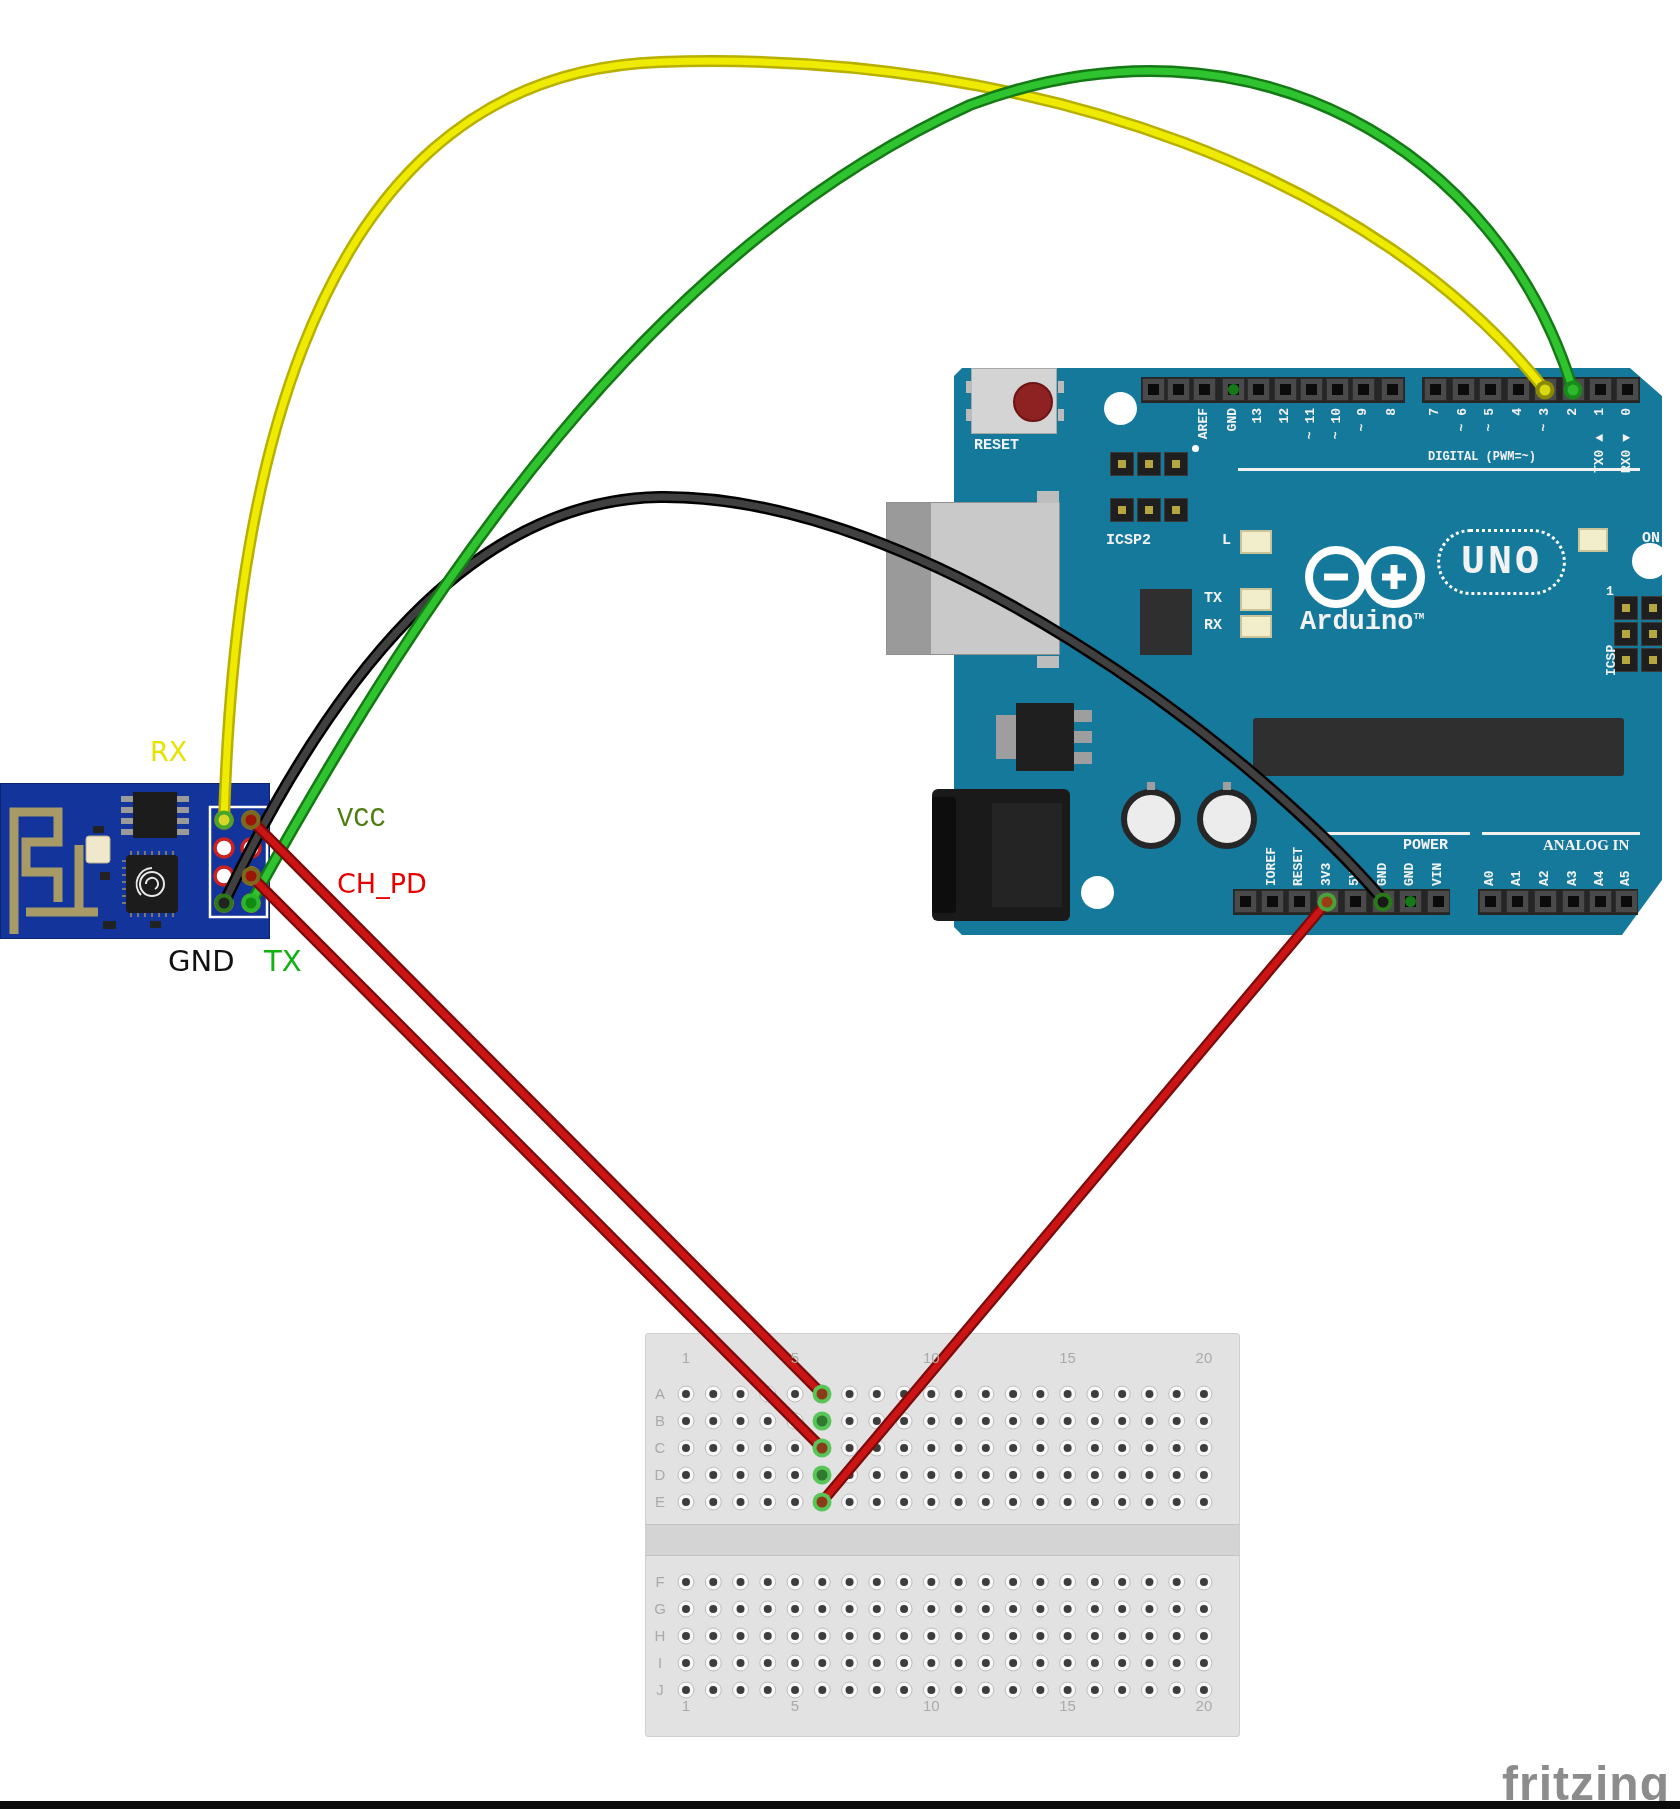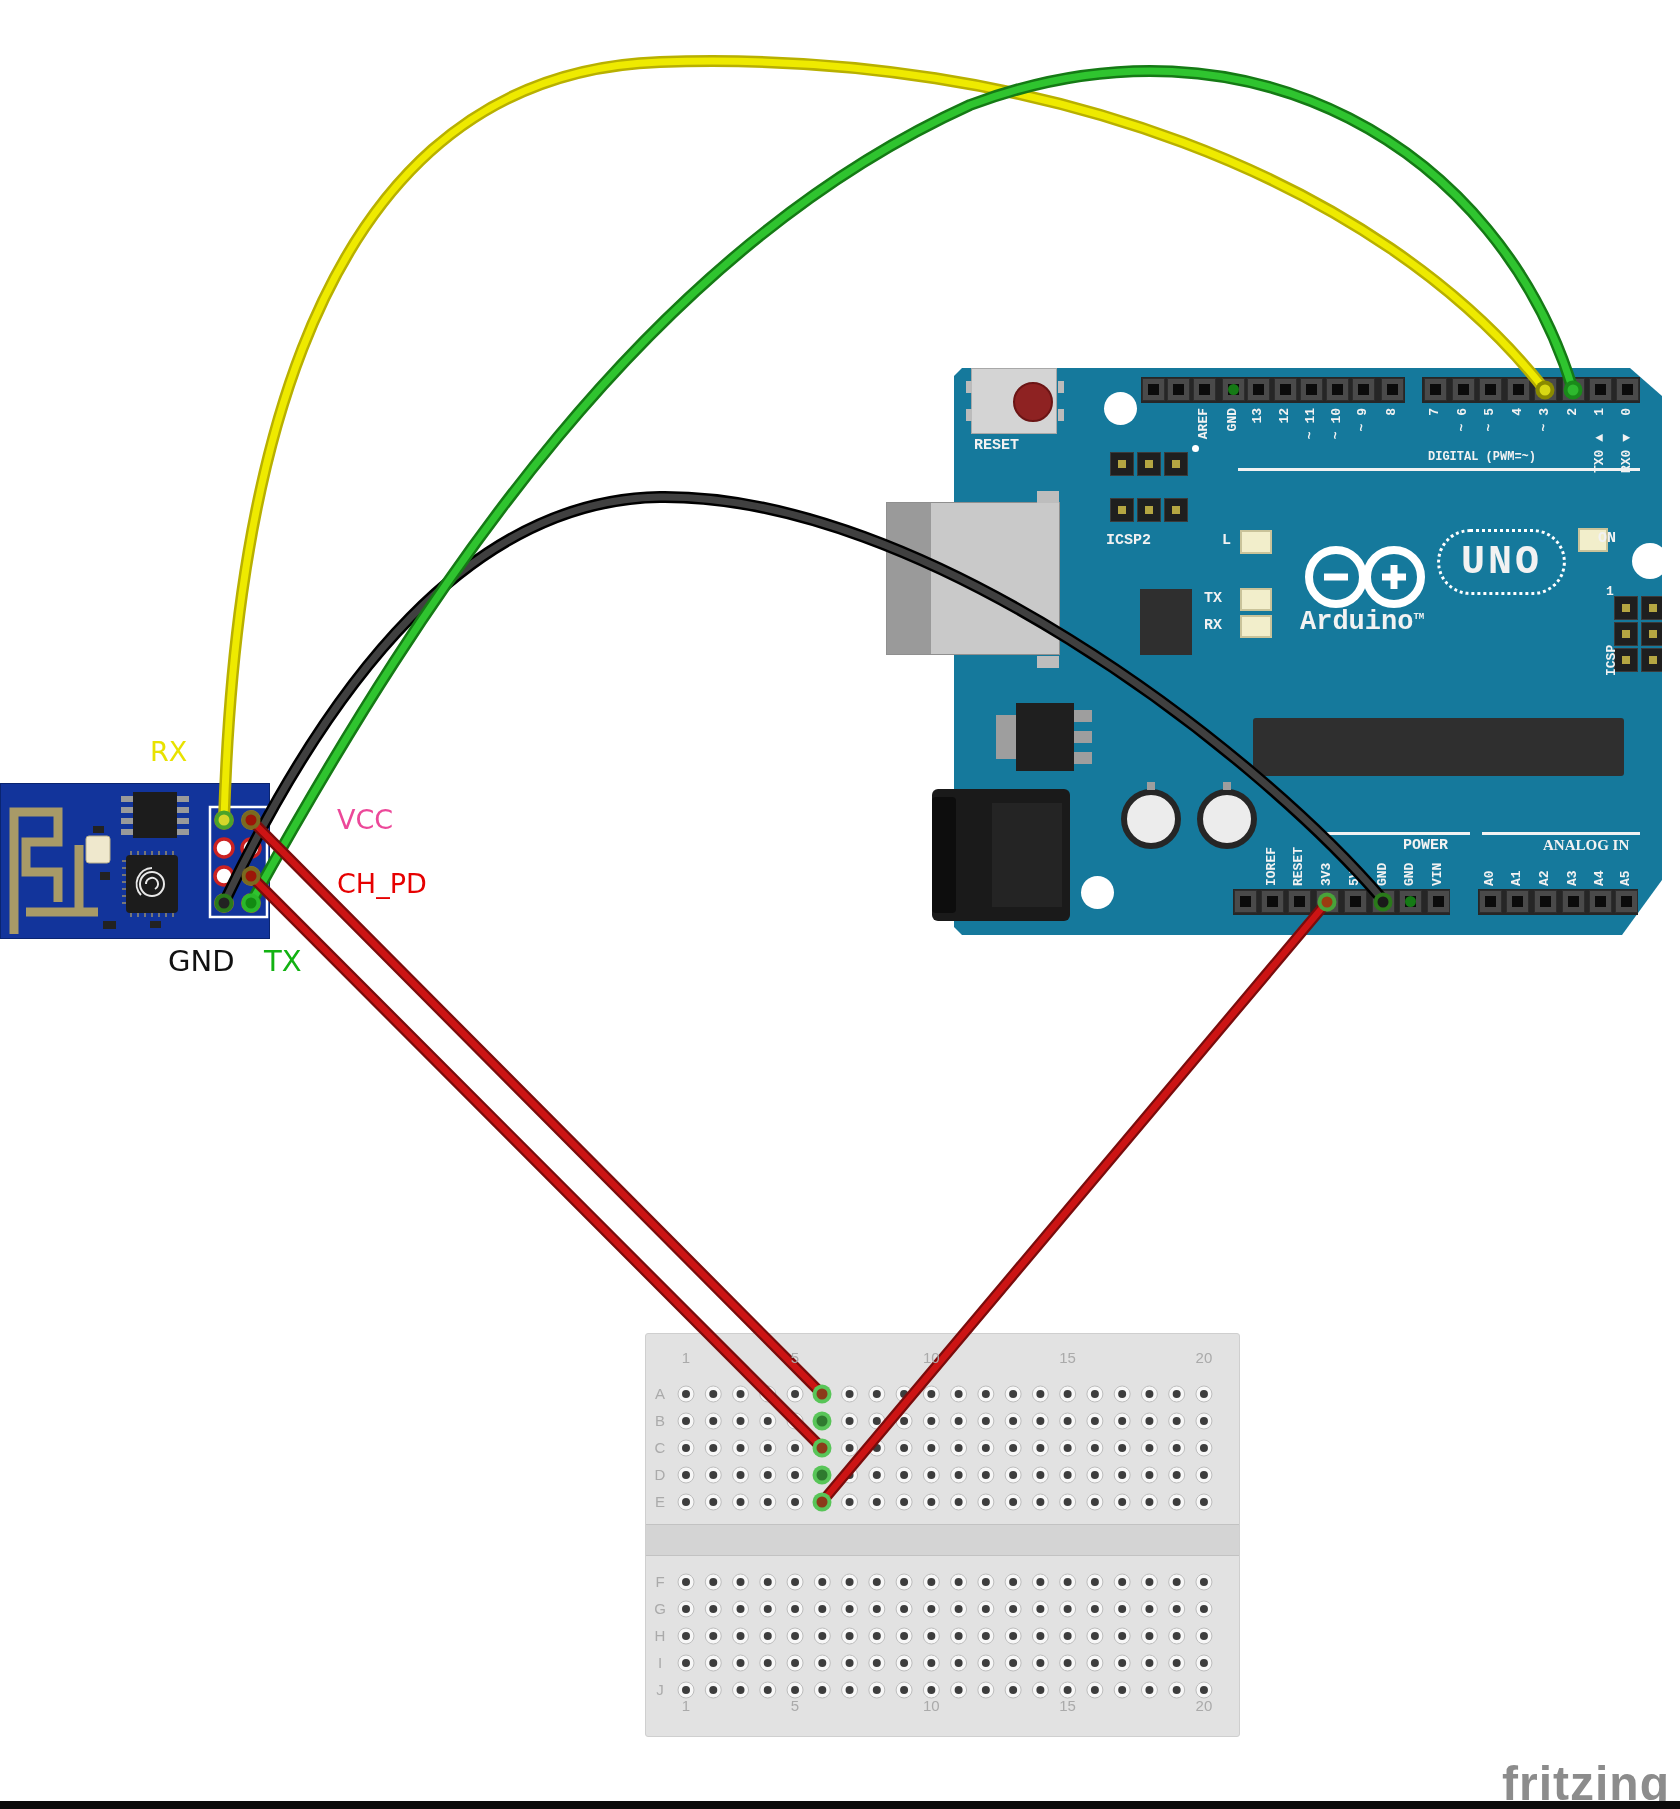--- a/index.html
+++ b/index.html
@@ -507,21 +507,21 @@
     <div class="board-text" style="left:346px;top:239px;font-size:27px;">
       <span>Arduino</span><sup style="font-size:9px;">TM</sup>
     </div>
 
     <div class="abs" style="left:483px;top:161px;width:129px;height:66px;border:3px dotted #fff;border-radius:36px;box-sizing:border-box;
                 display:flex;align-items:center;justify-content:center;">
       <span class="board-text" style="position:static;font-size:40px;letter-spacing:3px;">UNO</span>
     </div>
 
     <div class="led" style="left:624px;top:160px;width:26px;height:20px;"></div>
-    <div class="board-text" style="left:644px;top:162px;font-size:15px;">ON</div>
+    <div class="board-text" style="left:688px;top:162px;font-size:15px;">ON</div>
 
     <div id="icsp">
         <div class="icsp-pin" style="position: absolute; left: 660px; top: 228px;">
           <div class="tan" style=""></div>
         </div>
         <div class="icsp-pin" style="position: absolute; left: 687px; top: 228px;">
           <div class="tan" style=""></div>
         </div>
         <div class="icsp-pin" style="position: absolute; left: 660px; top: 254px;">
           <div class="tan" style=""></div>
@@ -805,21 +805,21 @@
         <circle cx="822" cy="1448" r="9.5" fill="#58c558"></circle>
         <circle cx="822" cy="1448" r="5.5" fill="#8b3a1a"></circle>
         <circle cx="822" cy="1475" r="9.5" fill="#58c558"></circle>
         <circle cx="822" cy="1475" r="5.5" fill="#2f7a2f"></circle>
         <circle cx="822" cy="1502" r="9.5" fill="#58c558"></circle>
         <circle cx="822" cy="1502" r="5.5" fill="#8b3a1a"></circle>
       </g>
   </svg>
 
   <div class="wire-label" style="left:150px;top:736px;font-size:27px;color:#e8e200;">RX</div>
-  <div class="wire-label" style="left:337px;top:804px;font-size:27px;color:#ec4899;">VCC</div>
+  <div class="wire-label" style="left:337px;top:804px;font-size:27px;color:#4d7c0f;font-family:Liberation Mono, monospace;">VCC</div>
   <div class="wire-label" style="left:337px;top:868px;font-size:27px;color:#e60000;">CH_PD</div>
   <div class="wire-label" style="left:168px;top:944px;font-size:29px;color:#111;">GND</div>
   <div class="wire-label" style="left:264px;top:944px;font-size:29px;color:#12b212;">TX</div>
 
   <div id="watermark">fritzing</div>
   <div id="bottombar"></div>
 <div class="bb-letter" style="left: 650px; top: 1385px;">A</div>
     <div class="bb-letter" style="left: 650px; top: 1412px;">B</div>
     <div class="bb-letter" style="left: 650px; top: 1439px;">C</div>
     <div class="bb-letter" style="left: 650px; top: 1466px;">D</div>

